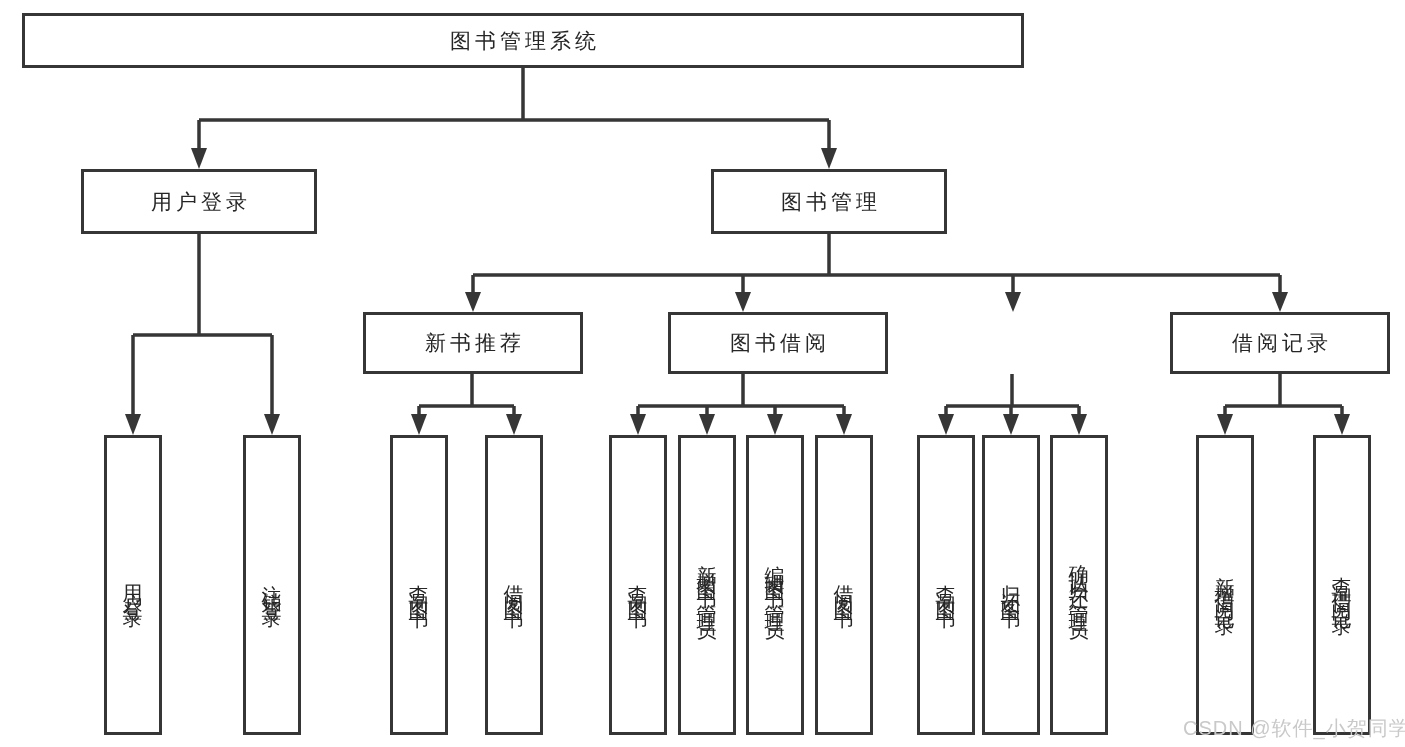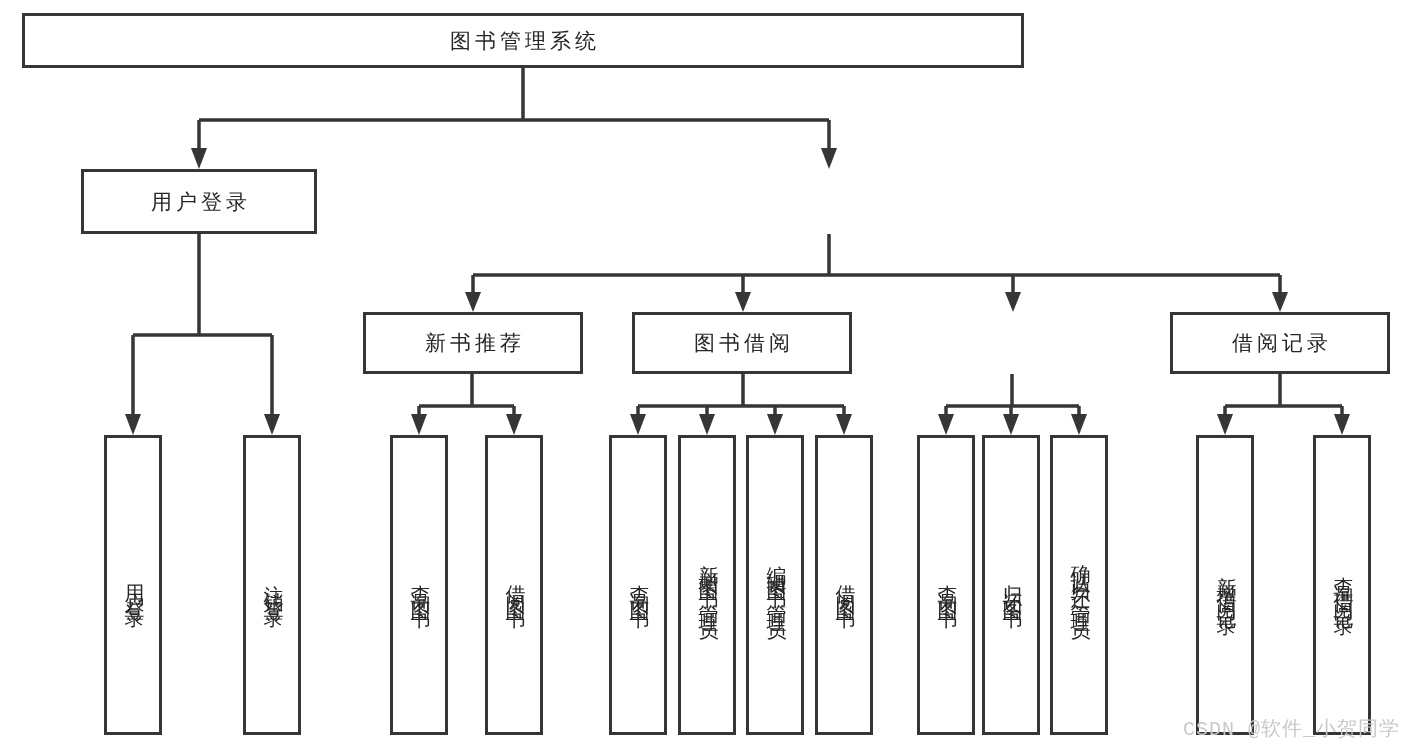--- a/index.html
+++ b/index.html
@@ -1,21 +1,21 @@
 <!DOCTYPE html>
 <html><head>
 <meta charset="utf-8">
 <style>
   html, body { margin: 0; padding: 0; background: #fff; }
   .stage {
     position: relative;
     width: 1405px;
     height: 747px;
     background: var(--bg, #ffffff);
-    font-family: Liberation Mono, monospace;
+    font-family: Liberation Sans, sans-serif;
     overflow: hidden;
     color: var(--text, #262626);
   }
   svg.connectors {
     position: absolute;
     left: 0; top: 0;
     color: var(--line, #363636);
   }
   svg.connectors path {
     stroke: currentColor;
@@ -119,25 +119,28 @@
     </g>
   </svg>
 
   <div class="box root">
     <span>图书管理系统</span>
   </div>
 
   <div class="box lvl2" style="left:81px">
     <span>用户登录</span>
   </div>
+  <div class="box lvl2" style="left:711px">
+    <span>图书管理</span>
+  </div>
 
   <div class="box lvl3" style="left:363px">
     <span>新书推荐</span>
   </div>
-  <div class="box lvl3" style="left:632px">
+  <div class="box lvl3" style="left:668px">
     <span>图书借阅</span>
   </div>
   <div class="box lvl3" style="left:1170px">
     <span>借阅记录</span>
   </div>
 
   <div class="box leaf" style="left:104px">
     <span class="v">用户登录</span>
   </div>
   <div class="box leaf" style="left:243px">

